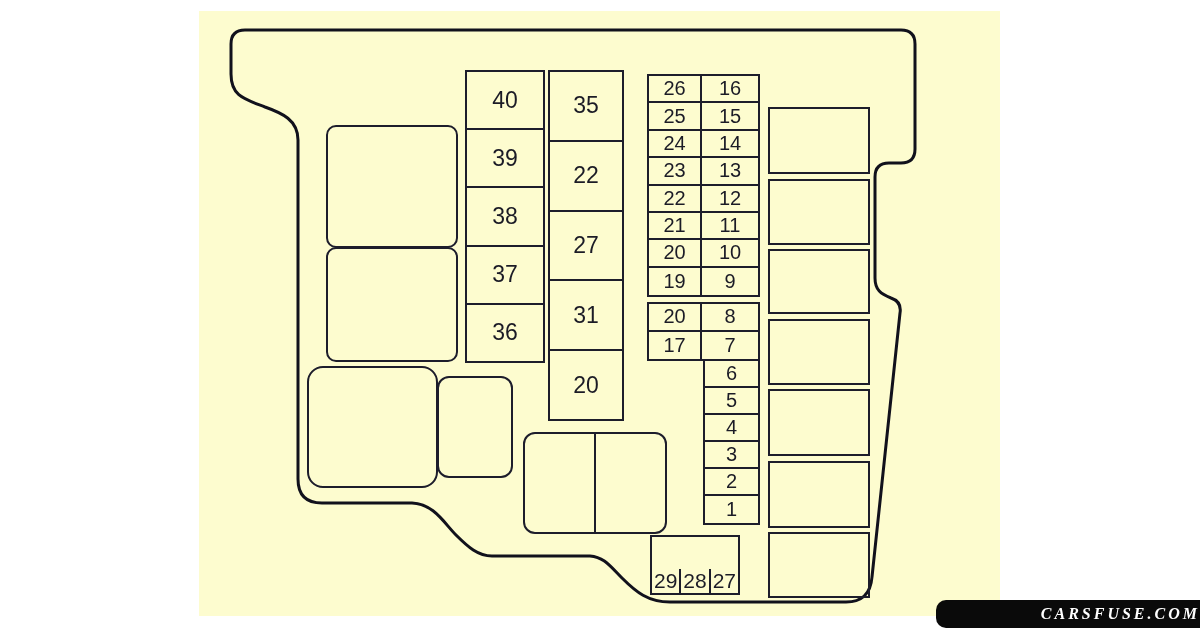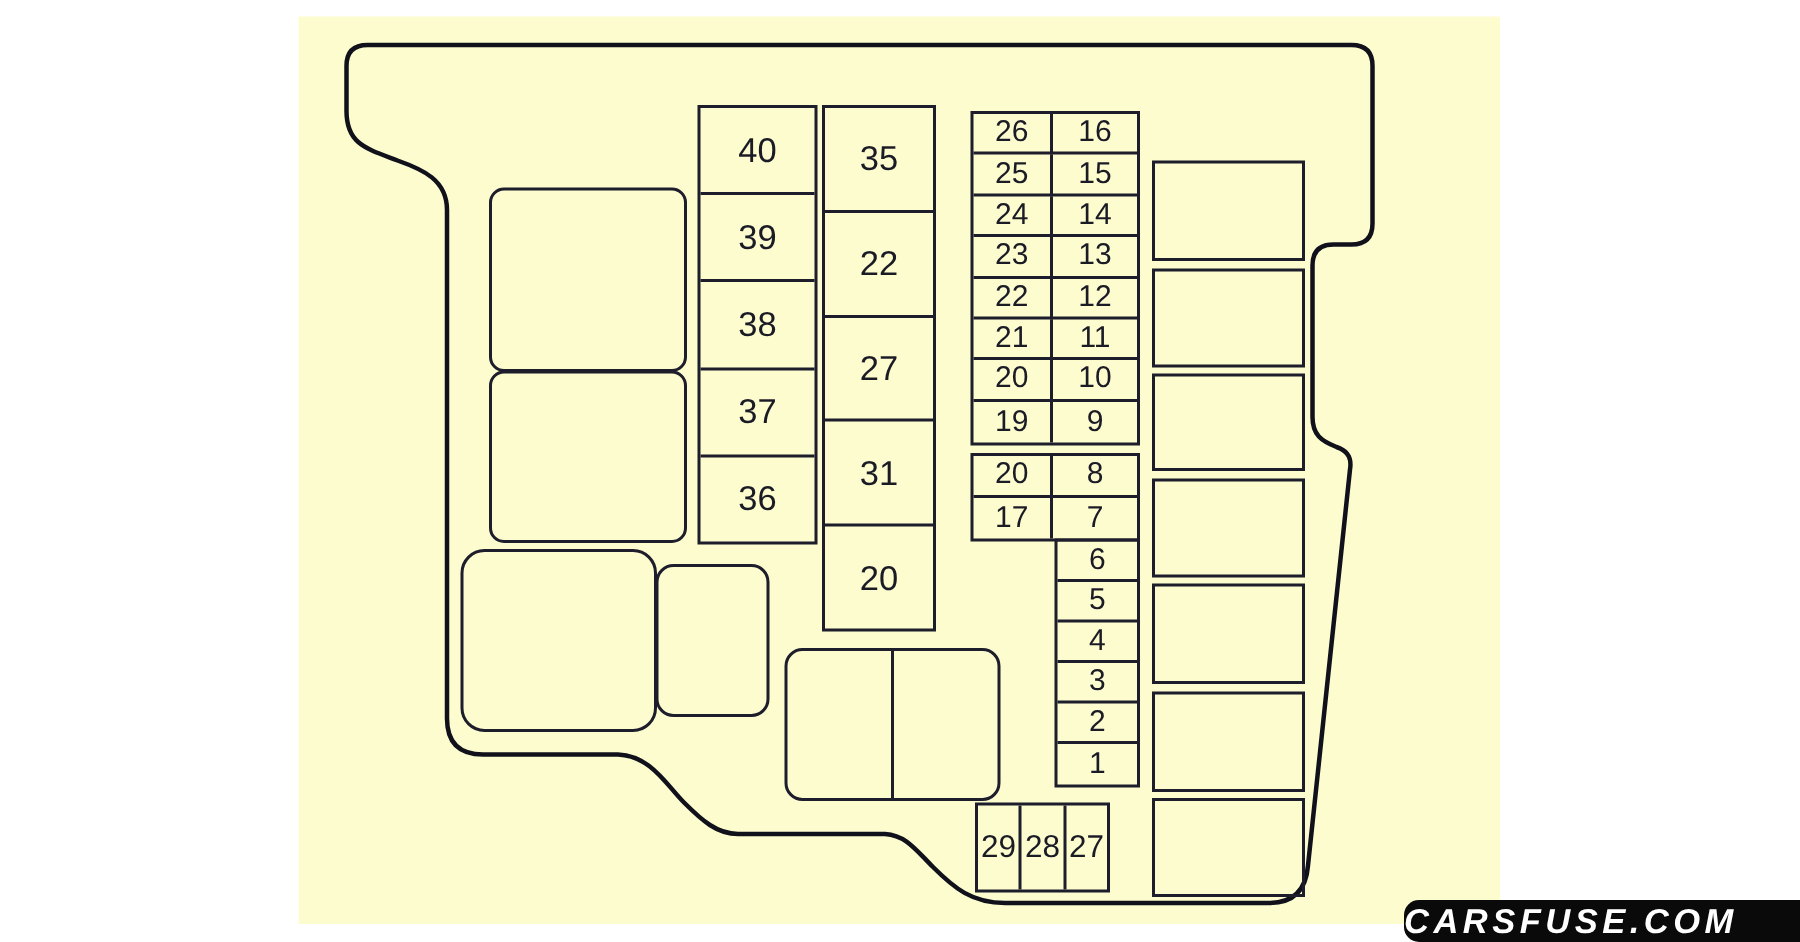--- a/index.html
+++ b/index.html
@@ -52,20 +52,21 @@
     font-size:20px; color:var(--ink);
   }
   .fgrid .gc.colL { border-right:2px solid var(--line); }
   .fgrid .gc.lastrow { border-bottom:none;text-align:right; }
 
   
   #bottom-row {
     position:absolute; left:650px; top:535px; width:90px; height:60px;
     box-sizing:border-box; border:2px solid var(--line);
     display:flex;
+    align-items:flex-end;
   }
   #bottom-row .cellh {
     flex:1; box-sizing:border-box;
     border-right:2px solid var(--line);
     display:flex; align-items:center; justify-content:center;
     font-size:21px; color:var(--ink);
   }
   #bottom-row .cellh:last-child { border-right:none; }
 
   
@@ -74,23 +75,23 @@
     box-sizing:border-box; border:2px solid var(--line); border-radius:12px;
     display:flex; overflow:hidden;
   }
   #relay-pair .half { flex:1; }
   #relay-pair .half.second { border-left:2px solid var(--line); }
 
   
   #watermark {
     position:absolute; left:936px; top:600px; width:264px; height:28px;
     background:#0a0a0a; border-radius:10px 0 0 10px;
-    display:flex; align-items:center; justify-content:flex-start;
+    display:flex; align-items:center; justify-content:flex-end;
     color:#ffffff; font-weight:bold; font-style:italic;
-    font-size:23px; letter-spacing:3px; white-space:nowrap;
+    font-size:16px; letter-spacing:3px; white-space:nowrap;font-family:Liberation Serif, serif;
   }
 </style>
 </head>
 <body>
 
 <div id="stage">
 
   <div id="panel"></div>
 
   <svg id="outline-svg" width="1200" height="628" viewBox="0 0 1200 628">

